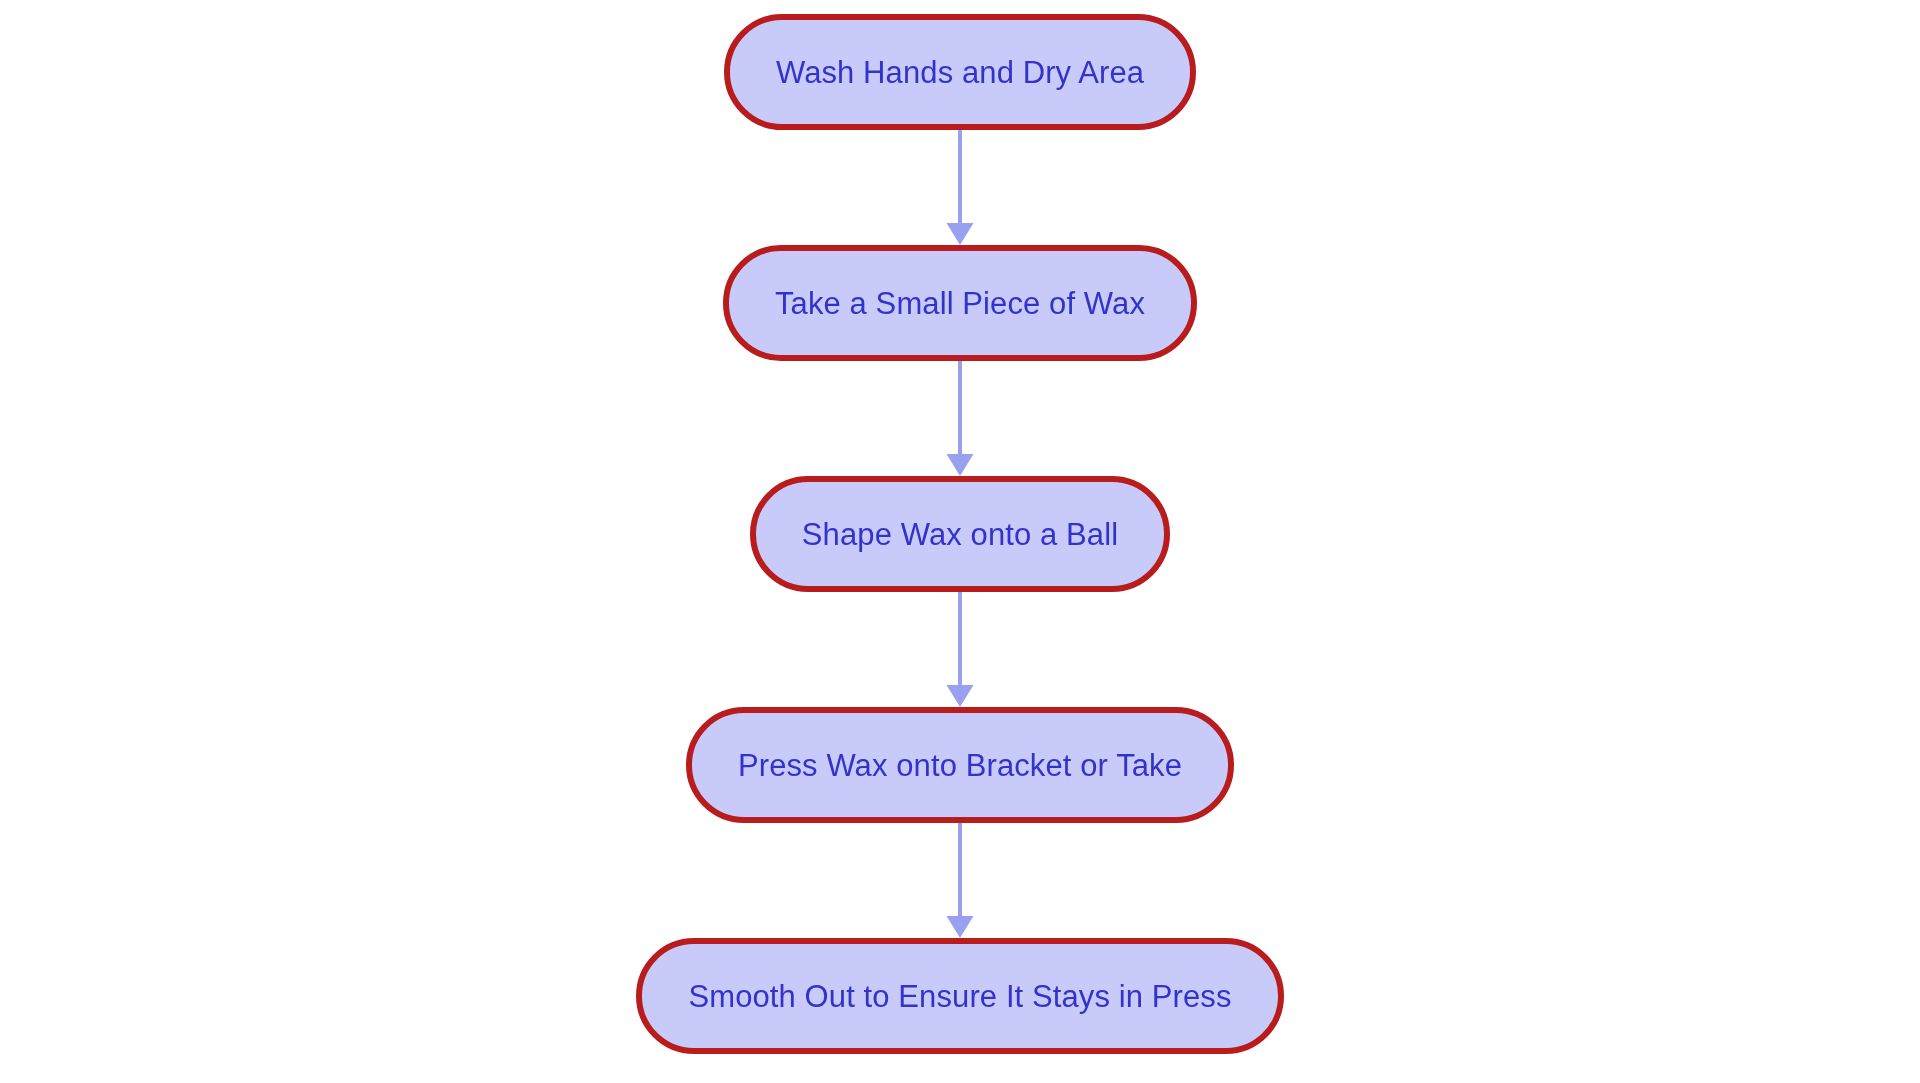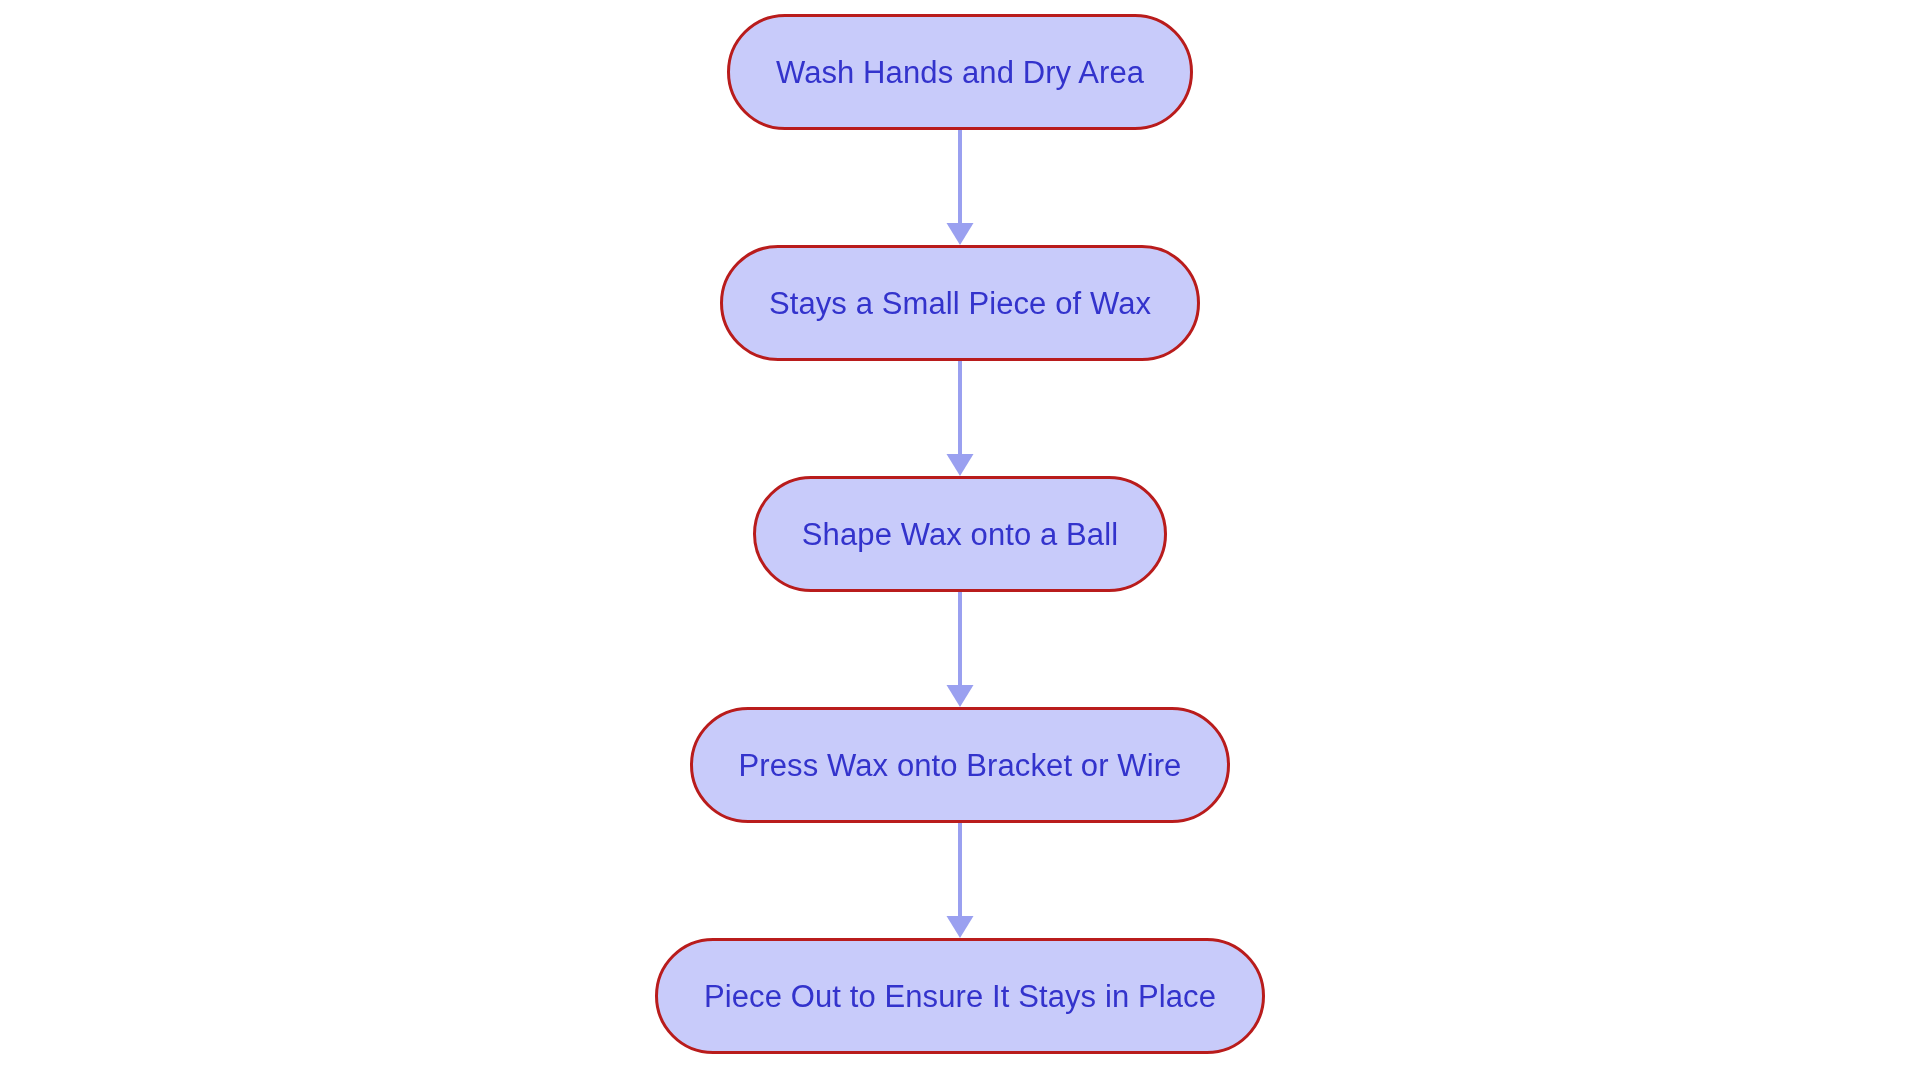--- a/index.html
+++ b/index.html
@@ -37,21 +37,21 @@
   }
 
   .node {
     position: relative;
     height: 116px;
     box-sizing: border-box;
     display: flex;
     align-items: center;
     justify-content: center;
     background: #c8cbfa;
-    border: 3px solid #b91c1c;
+    border: 6px solid #b91c1c;
     border-radius: 58px;
     padding: 0 46px;
     flex: none;
   }
 
   .node-label {
     font-size: 31px;
     line-height: 1;
     color: #3333cc;
     white-space: nowrap;
@@ -85,21 +85,21 @@
     </div>
 
     <div class="connector">
       <svg viewBox="0 0 30 115" xmlns="http://www.w3.org/2000/svg" aria-hidden="true">
         <line x1="15" y1="0" x2="15" y2="93" stroke="#9aa0f0" stroke-width="4"></line>
         <polygon points="1.5,93 28.5,93 15,115" fill="#9aa0f0"></polygon>
       </svg>
     </div>
 
     <div class="node">
-      <span class="node-label">Stays a Small Piece of Wax</span>
+      <span class="node-label">Take a Small Piece of Wax</span>
     </div>
 
     <div class="connector">
       <svg viewBox="0 0 30 115" xmlns="http://www.w3.org/2000/svg" aria-hidden="true">
         <line x1="15" y1="0" x2="15" y2="93" stroke="#9aa0f0" stroke-width="4"></line>
         <polygon points="1.5,93 28.5,93 15,115" fill="#9aa0f0"></polygon>
       </svg>
     </div>
 
     <div class="node">
@@ -107,28 +107,28 @@
     </div>
 
     <div class="connector">
       <svg viewBox="0 0 30 115" xmlns="http://www.w3.org/2000/svg" aria-hidden="true">
         <line x1="15" y1="0" x2="15" y2="93" stroke="#9aa0f0" stroke-width="4"></line>
         <polygon points="1.5,93 28.5,93 15,115" fill="#9aa0f0"></polygon>
       </svg>
     </div>
 
     <div class="node">
-      <span class="node-label">Press Wax onto Bracket or Wire</span>
+      <span class="node-label">Press Wax onto Bracket or Take</span>
     </div>
 
     <div class="connector">
       <svg viewBox="0 0 30 115" xmlns="http://www.w3.org/2000/svg" aria-hidden="true">
         <line x1="15" y1="0" x2="15" y2="93" stroke="#9aa0f0" stroke-width="4"></line>
         <polygon points="1.5,93 28.5,93 15,115" fill="#9aa0f0"></polygon>
       </svg>
     </div>
 
     <div class="node">
-      <span class="node-label">Piece Out to Ensure It Stays in Place</span>
+      <span class="node-label">Smooth Out to Ensure It Stays in Press</span>
     </div>
 
   </div>
 </div>
 
 </body></html>

